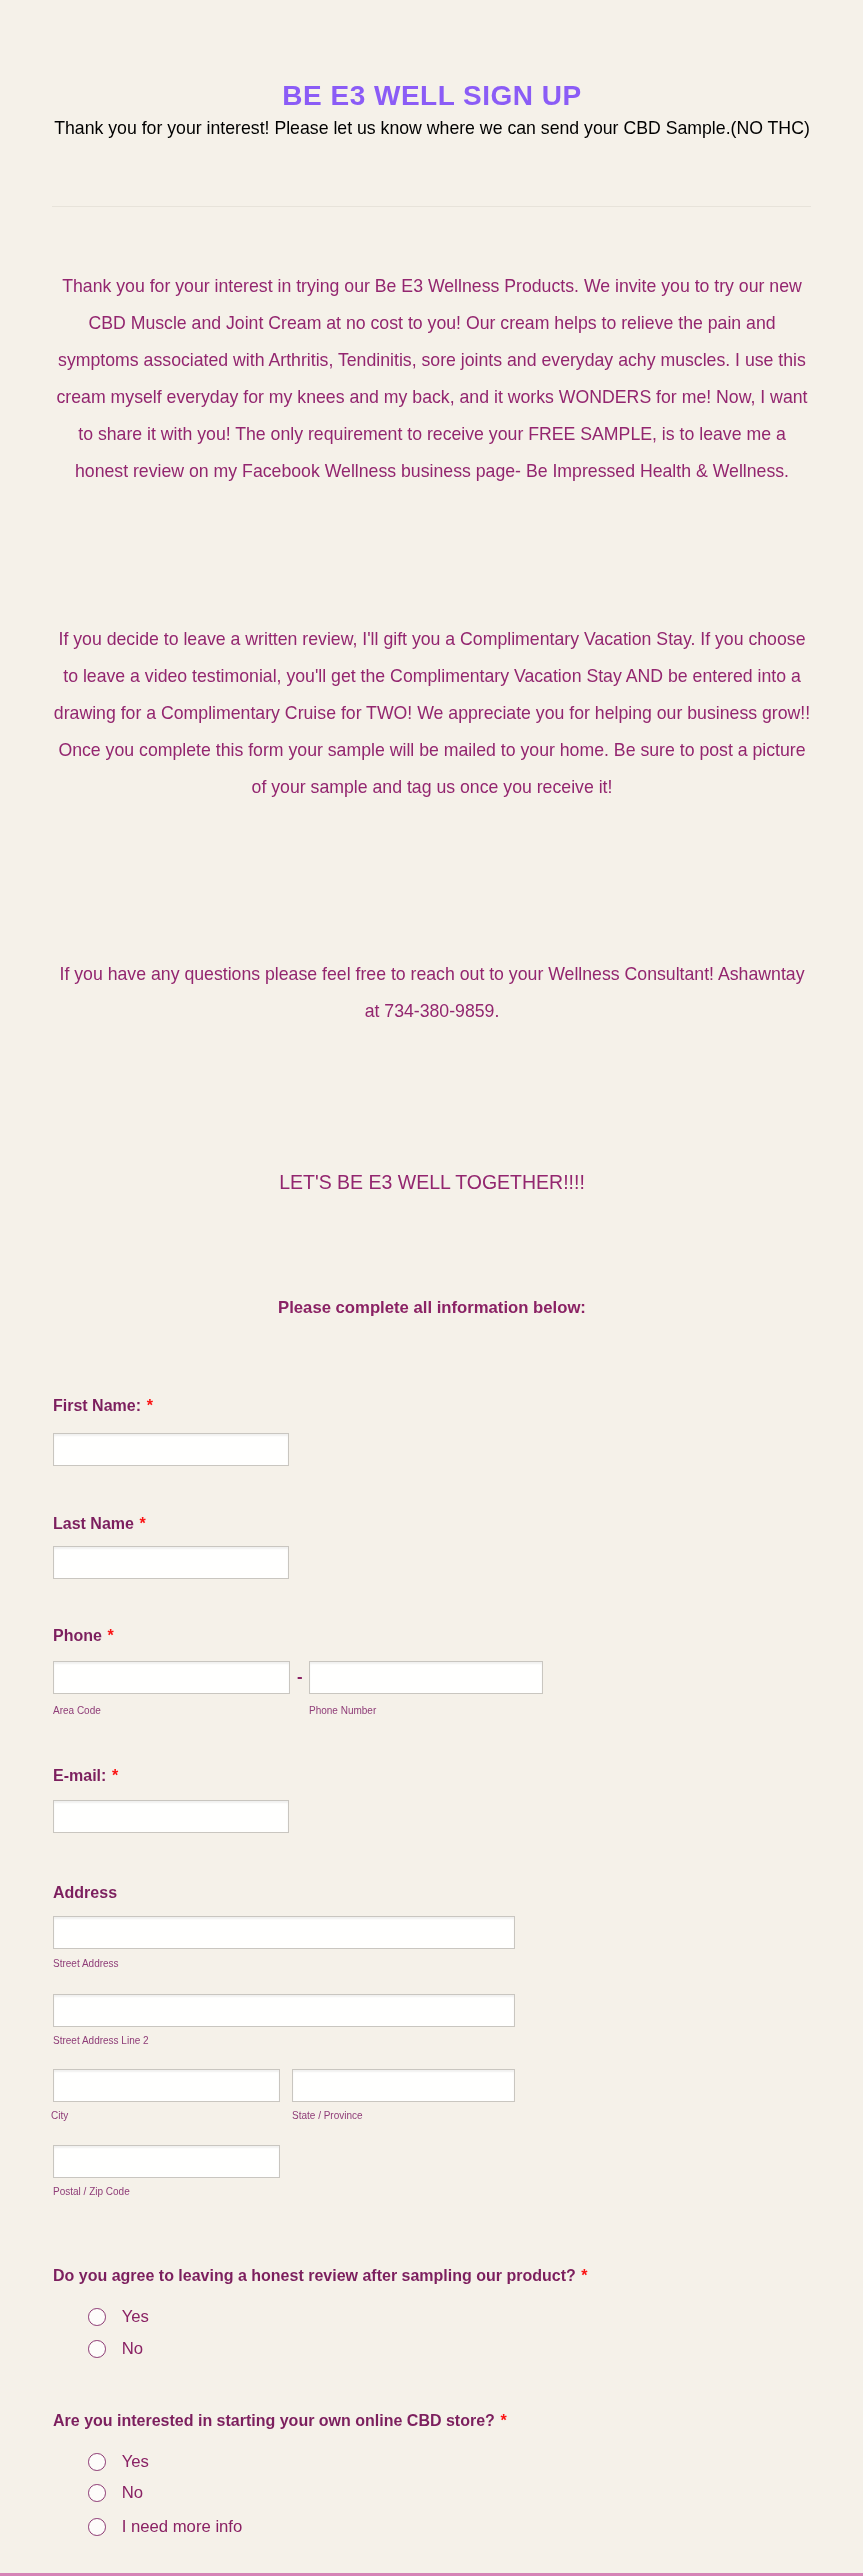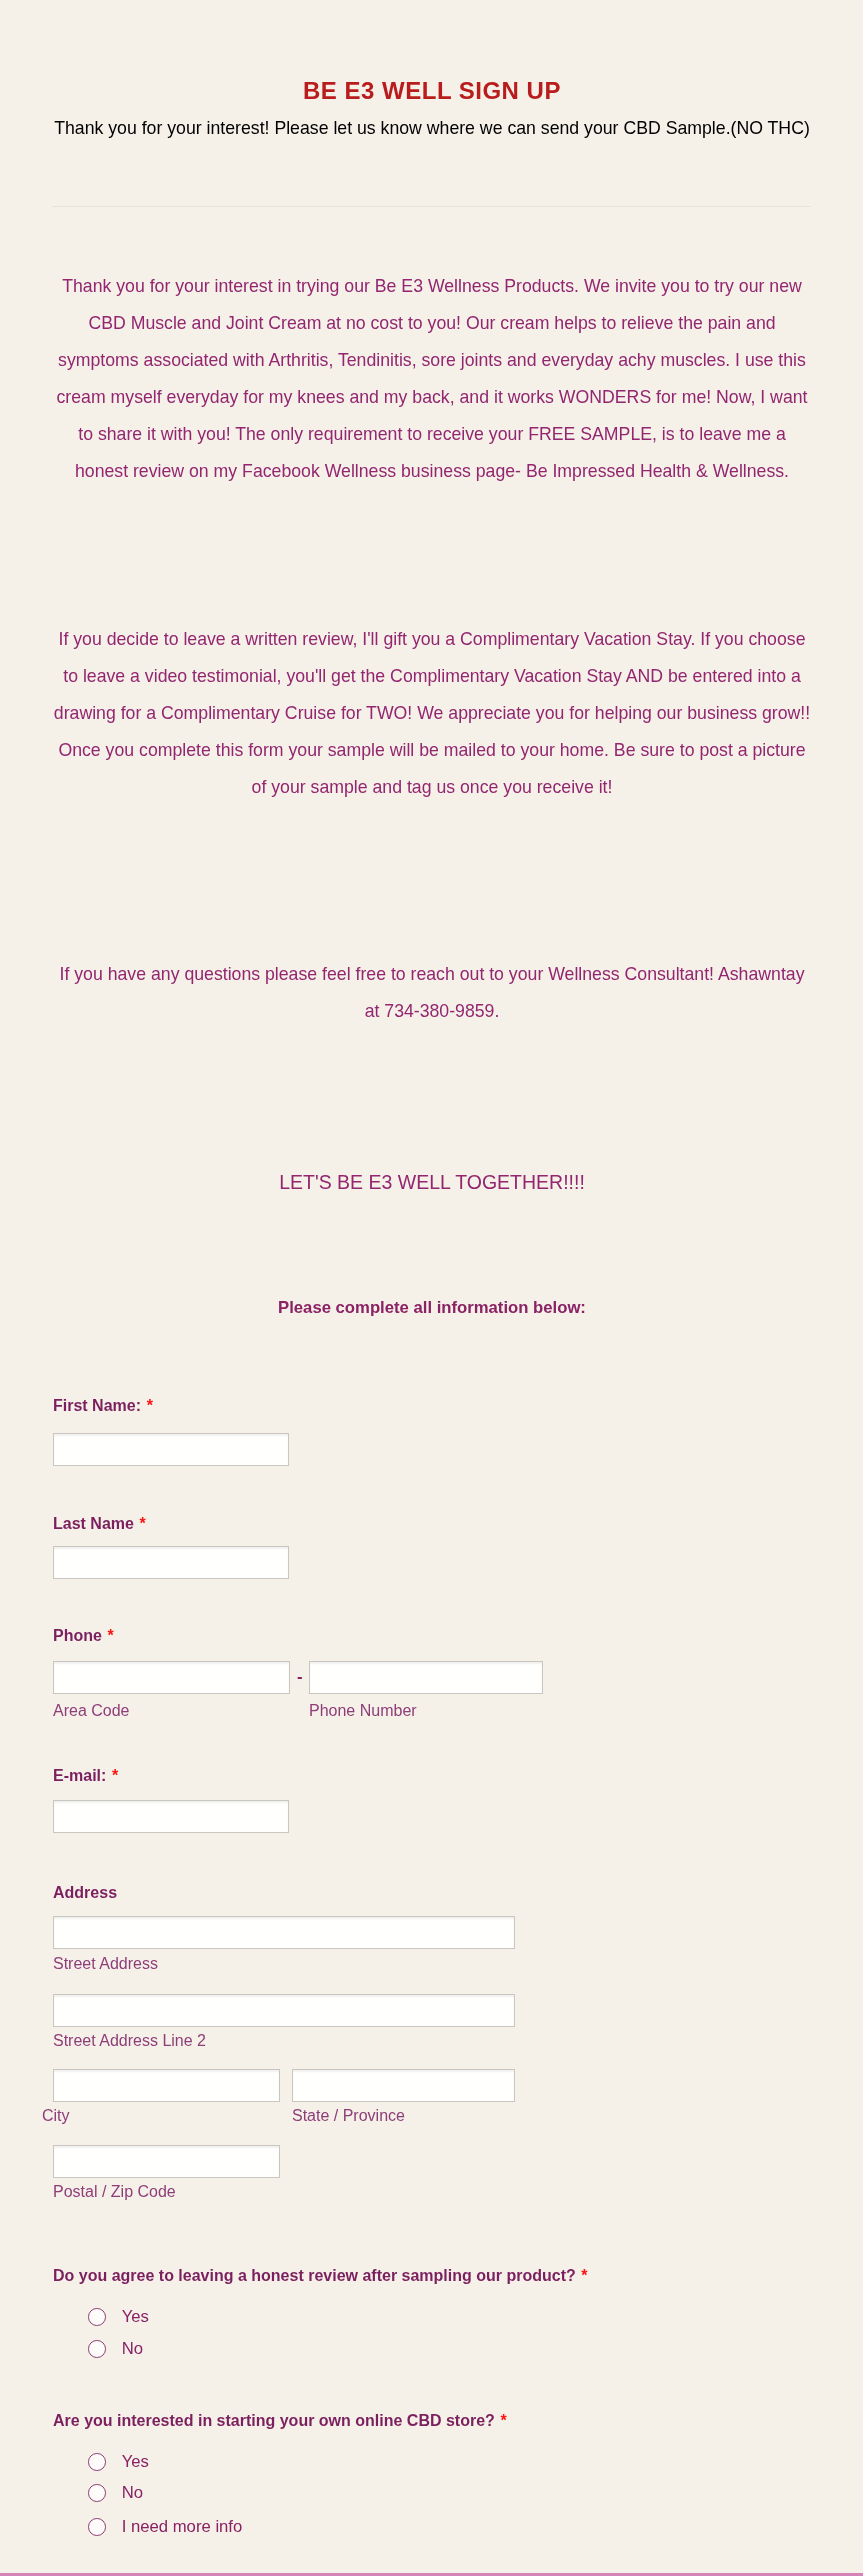--- a/index.html
+++ b/index.html
@@ -13,22 +13,22 @@
     width: 864px;
     height: 2576px;
     background: #f5f1e9;
     overflow: hidden;
   }
   .abs { position: absolute; }
 
   .title {
     top: 61px; left: 0; right: 0;
     text-align: center;
-    font-size: 24px; font-weight: bold;
-    color: #b91c1c;
+    font-size: 28px; font-weight: bold;
+    color: #8b5cf6;
     letter-spacing: 0.5px;
   }
   .subtitle {
     top: 113px; left: 53px; right: 53px;
     text-align: center;
     font-size: 17.7px; line-height: 30px;
     color: #000000;
   }
   .divider {
     top: 206px; left: 52px; right: 53px;
@@ -77,21 +77,21 @@
     box-shadow: inset 0 1.9px 1.9px rgba(0,0,0,0.06);
     border-radius: 0;
     padding: 0 5.6px;
     font-family: "Liberation Sans", sans-serif;
     font-size: 15px;
     color: #3a3a3a;
     outline: none;
   }
   .sublabel {
     position: absolute;
-    font-size: 16px; line-height: 17.7px;
+    font-size: 10px; line-height: 17.7px;
     color: #8f3d78;
     white-space: nowrap;
   }
   .dash {
     top: 1661px; left: 290px; width: 19.5px; height: 33px;
     text-align: center; line-height: 32px;
     font-size: 16.7px; font-weight: bold;
     color: #8a2264;
   }
 
@@ -164,21 +164,21 @@
   <div class="abs field-label" style="top:1766px;"><span>E-mail:</span><span class="req">*</span></div>
   <input class="tbox" style="top: 1800px; left: 53px; width: 236px;" type="text">
 
   <div class="abs field-label" style="top:1883px;"><span>Address</span></div>
   <input class="tbox" style="top: 1916px; left: 53px; width: 462px;" type="text">
   <div class="sublabel" style="top:1955px; left:53px;">Street Address</div>
   <input class="tbox" style="top: 1994px; left: 53px; width: 462px;" type="text">
   <div class="sublabel" style="top:2032px; left:53px;">Street Address Line 2</div>
   <input class="tbox" style="top: 2069px; left: 53px; width: 227px;" type="text">
   <input class="tbox" style="top: 2069px; left: 292px; width: 223px;" type="text">
-  <div class="sublabel" style="top:2107px; left:42px;">City</div>
+  <div class="sublabel" style="top:2107px; left:51px;">City</div>
   <div class="sublabel" style="top:2107px; left:292px;">State / Province</div>
   <input class="tbox" style="top: 2145px; left: 53px; width: 227px;" type="text">
   <div class="sublabel" style="top:2183px; left:53px;">Postal / Zip Code</div>
 
   <div class="abs q-label" style="top:2265px;"><span>Do you agree to leaving a honest review after sampling our product?</span><span class="req">*</span></div>
   <div class="radio-row" style="top:2307px;">
     <span class="radio-circle"></span>
     <span class="radio-text">Yes</span>
   </div>
   <div class="radio-row" style="top:2339px;">

